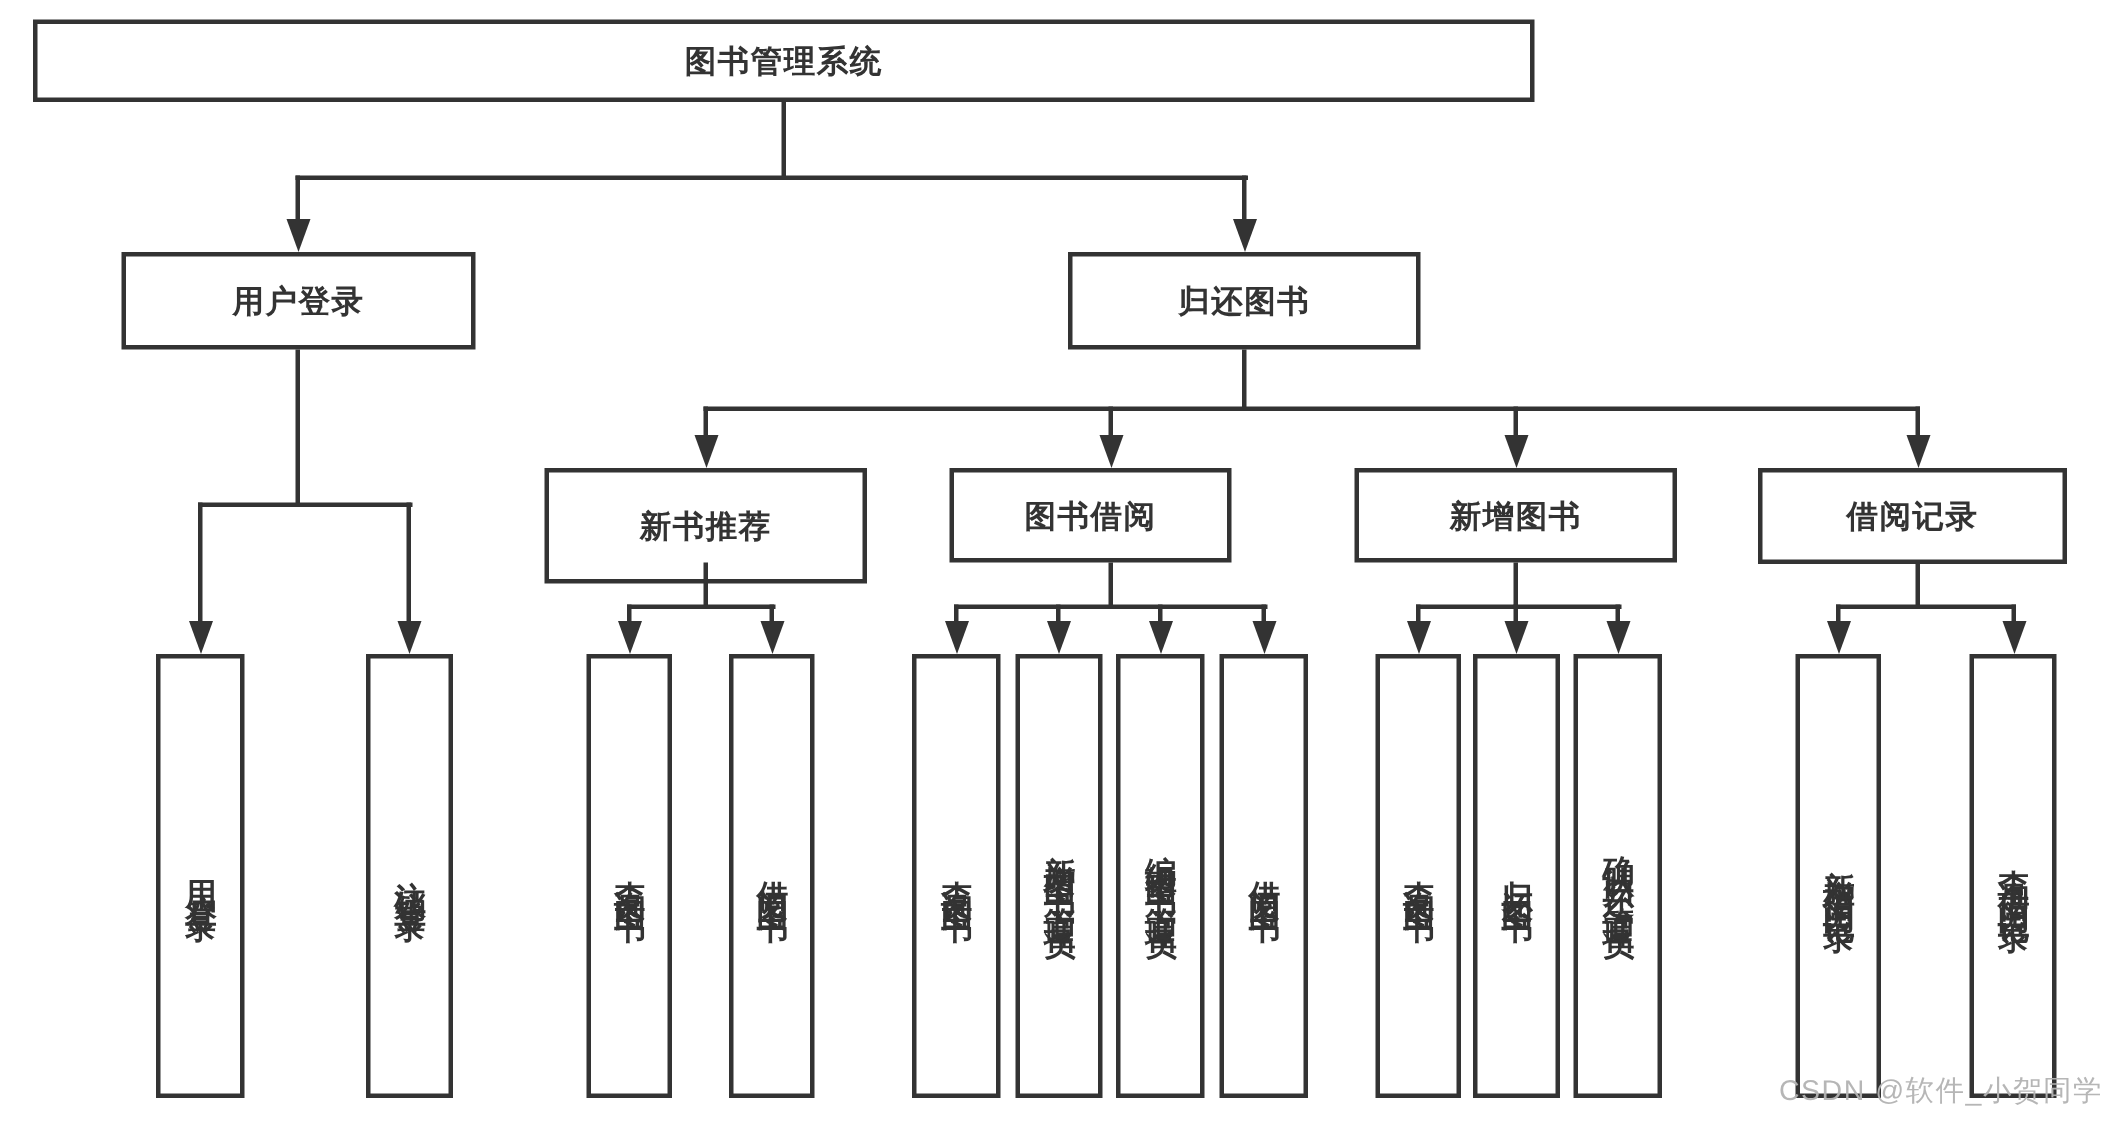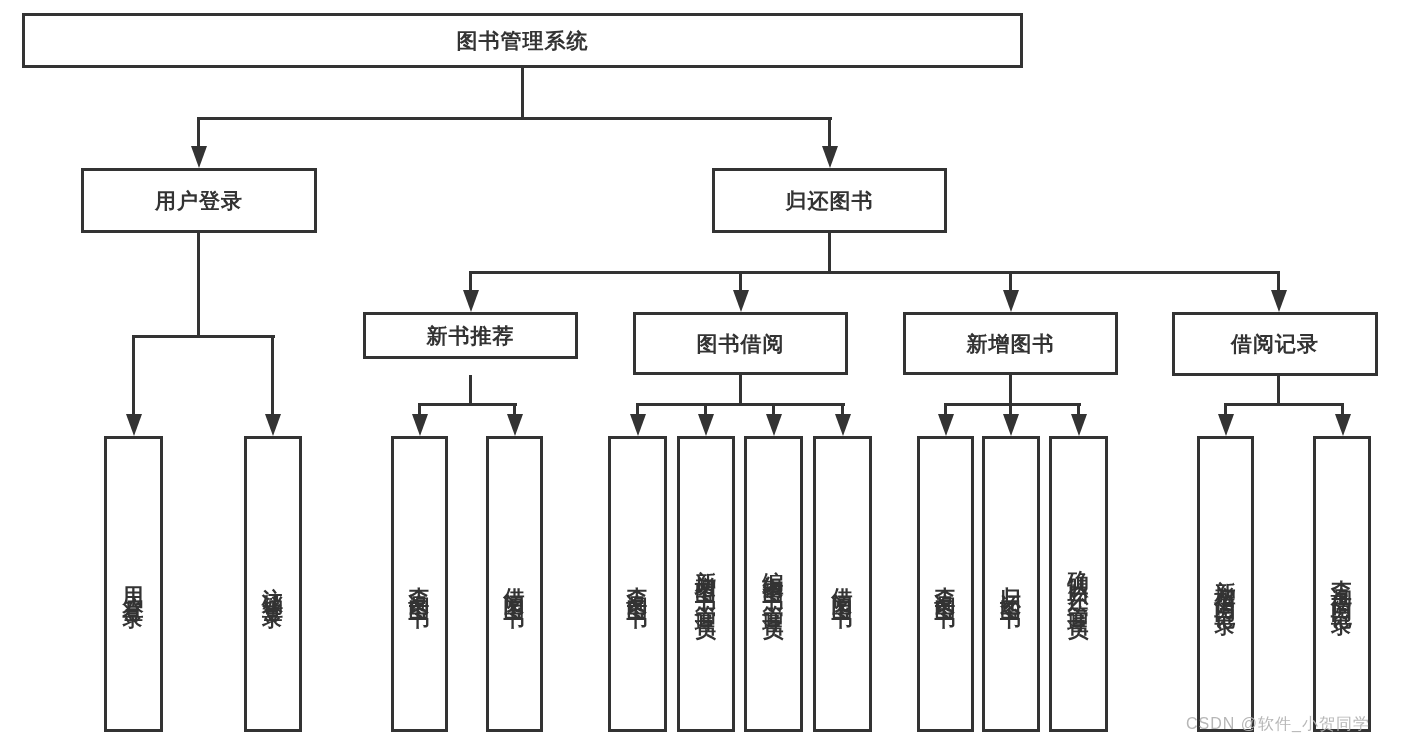--- a/index.html
+++ b/index.html
@@ -39,40 +39,40 @@
   .hline{position:absolute;height:3px;background:var(--ink);}
   .arrow{
     position:absolute;width:0;height:0;
     border-left:8px solid transparent;
     border-right:8px solid transparent;
     border-top:22px solid var(--ink);
   }
   #watermark{
     position:absolute;
     left:1186px;top:714px;
-    font-size:16px;
+    font-size:19px;
     letter-spacing:1px;
     color:var(--wm);
     opacity:.95;
     z-index:5;
     white-space:nowrap;
   }
 </style>
 </head>
 <body>
 
 <div id="canvas">
 
   <div class="box" style="left:22px;top:13px;width:1001px;height:55px;">图书管理系统</div>
 
   <div class="box" style="left:81px;top:168px;width:236px;height:65px;">用户登录</div>
   <div class="box" style="left:712px;top:168px;width:235px;height:65px;">归还图书</div>
 
-  <div class="box" style="left:363px;top:312px;width:215px;height:47px;">新书推荐</div>
-  <div class="box" style="left:633px;top:312px;width:215px;height:63px;">图书借阅</div>
+  <div class="box" style="left:363px;top:312px;width:215px;height:77px;">新书推荐</div>
+  <div class="box" style="left:633px;top:312px;width:188px;height:63px;">图书借阅</div>
   <div class="box" style="left:903px;top:312px;width:215px;height:63px;">新增图书</div>
   <div class="box" style="left:1172px;top:312px;width:206px;height:64px;">借阅记录</div>
 
   <div class="box leaf" style="left:104px;top:436px;width:59px;height:296px;">用户登录</div>
   <div class="box leaf" style="left:244px;top:436px;width:58px;height:296px;">注销登录</div>
 
   <div class="box leaf" style="left:391px;top:436px;width:57px;height:296px;">查询图书</div>
   <div class="box leaf" style="left:486px;top:436px;width:57px;height:296px;">借阅图书</div>
 
   <div class="box leaf" style="left:608px;top:436px;width:59px;height:296px;">查询图书</div>

